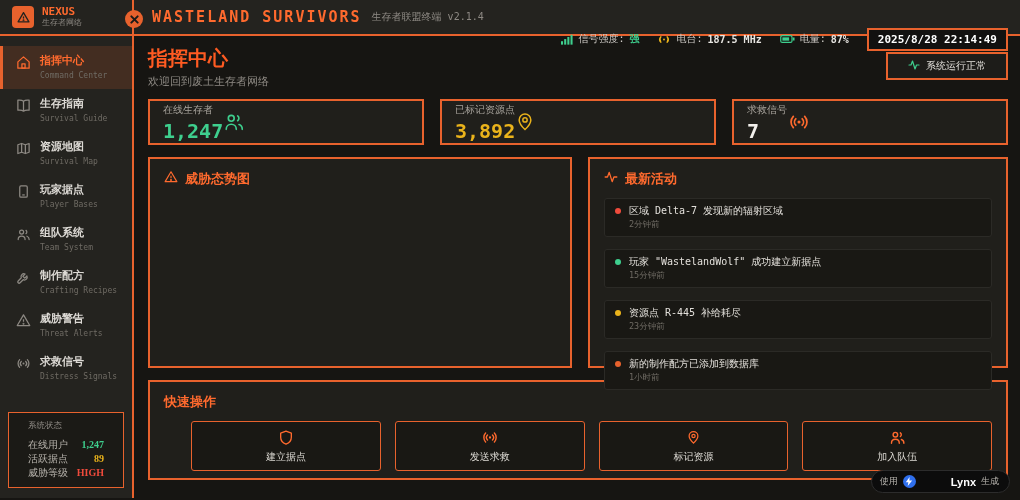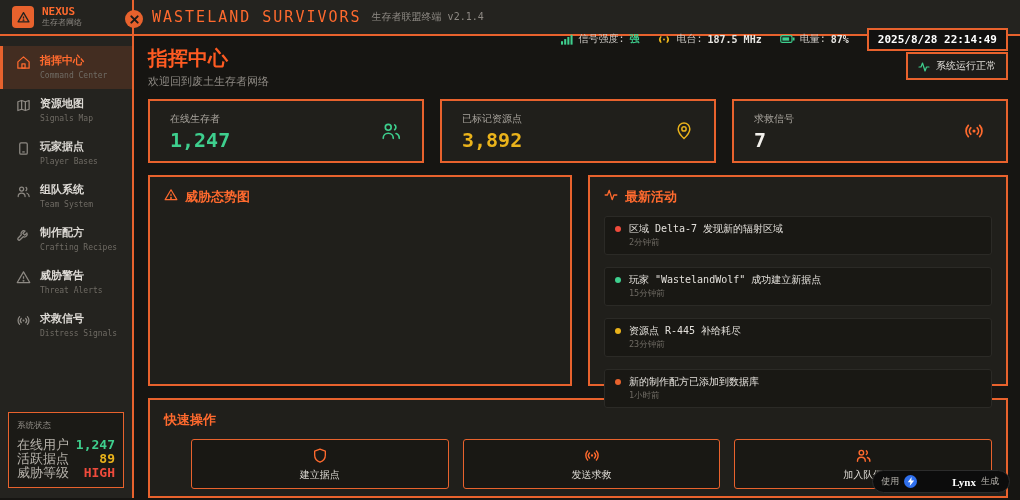--- a/index.html
+++ b/index.html
@@ -16,63 +16,63 @@
   }
   svg{display:block;}
 
   
   .topbar{display:flex;height:36px;background:var(--bg-bar);border-bottom:2px solid var(--accent);}
   .topbar-left{width:134px;flex:0 0 134px;display:flex;align-items:center;gap:8px;padding:0 0 0 12px;border-right:2px solid var(--accent);}
   .logo-sq{width:22px;height:22px;background:var(--accent);border-radius:4px;display:flex;align-items:center;justify-content:center;color:#23221f;}
   .logo-name{color:var(--accent-text);font-weight:bold;font-size:11px;line-height:12px;}
   .logo-sub{color:var(--muted);font-size:8px;line-height:10px;}
   .topbar-main{flex:1;display:flex;align-items:center;padding:0 12px 0 18px;gap:10px;}
-  .app-title{color:var(--accent-text);font-weight:normal;font-size:15px;letter-spacing:2px;white-space:nowrap;}
+  .app-title{color:var(--accent-text);font-weight:bold;font-size:15px;letter-spacing:2px;white-space:nowrap;}
   .app-sub{color:var(--muted);font-size:10px;white-space:nowrap;}
   .topbar-status{margin-left:auto;display:flex;align-items:center;gap:18px;margin-top:44px;}
   .status-item{display:flex;align-items:center;gap:5px;color:#cfccc7;font-size:10px;white-space:nowrap;}
   .status-item b{font-weight:bold;color:#e8e6e2;}
   .v-green{color:var(--green)!important;font-weight:bold;}
   .clock-box{border:2px solid var(--accent);background:#121110;color:#fff;font-weight:bold;font-size:11px;padding:3px 9px;white-space:nowrap;}
   .toggle-circle{position:absolute;left:125px;top:10px;width:18px;height:18px;border-radius:50%;
     background:var(--accent);color:#1c1b18;display:flex;align-items:center;justify-content:center;z-index:5;cursor:pointer;}
 
   
   .layout{display:flex;height:462px;}
   .sidebar{width:134px;flex:0 0 134px;background:var(--bg-bar);border-right:2px solid var(--accent);
     position:relative;padding-top:10px;}
   .nav-item{display:flex;align-items:flex-start;gap:9px;padding:8px 6px 8px 13px;border-left:3px solid transparent;cursor:pointer;}
   .nav-item .ni-icon{color:var(--muted);margin-top:1px;flex:0 0 auto;}
   .nav-title{font-size:11px;font-weight:bold;color:#dcd9d4;line-height:14px;white-space:nowrap;}
   .nav-sub{font-size:8px;color:var(--muted2);line-height:11px;white-space:nowrap;}
   .nav-item.active{background:rgba(232,98,45,.16);border-left-color:var(--accent);}
   .nav-item.active .ni-icon,.nav-item.active .nav-title{color:var(--accent-text);}
   .sys-box{position:absolute;left:8px;right:8px;bottom:10px;border:1px solid var(--accent);
-    background:#1b1a16;padding:7px 8px;}
+    background:#1b1a16;padding:7px 19px;}
   .sys-box-title{color:var(--muted);font-size:8.5px;margin-bottom:6px;}
-  .sys-row{display:flex;justify-content:space-between;font-size:13px;line-height:14px;color:#b7b3ac;}
+  .sys-row{display:flex;justify-content:space-between;font-size:10px;line-height:14px;color:#b7b3ac;font-family:Liberation Serif, serif;}
   .sys-row .val{font-weight:bold;}
   [data-color="green"]{color:var(--green);}
   [data-color="yellow"]{color:var(--yellow);}
   [data-color="red"]{color:var(--red);}
   [data-color="white"]{color:#f2f0ec;}
   [data-color="orange"]{color:var(--accent-text);}
 
   
   .main{flex:1;padding:10px 12px 0 14px;position:relative;}
   .main-header{display:flex;align-items:flex-start;margin-bottom:10px;}
   .page-title{color:#ff5b22;font-size:20px;font-weight:bold;line-height:24px;}
   .page-sub{color:var(--muted);font-size:11px;margin-top:4px;}
-  .sys-ok-btn{margin-left:auto;margin-top:6px;display:flex;align-items:flex-end;gap:6px;border:2px solid var(--accent);
-    background:#1d1c19;color:#e4e1dc;font-size:10px;padding:5px 10px;cursor:pointer;white-space:nowrap;}
+  .sys-ok-btn{margin-left:auto;margin-top:6px;display:flex;align-items:flex-start;gap:6px;border:2px solid var(--accent);
+    background:#1d1c19;color:#e4e1dc;font-size:10px;padding:5px 20px;cursor:pointer;white-space:nowrap;}
   .sys-ok-btn .pulse{color:var(--green);}
 
   .stats-row{display:flex;gap:16px;margin-bottom:12px;}
-  .stat-card{flex:1;border:2px solid var(--accent);background:var(--bg-panel);padding:9px 20px;
-    display:flex;align-items:center;justify-content:space-between;height:64px;cursor:pointer;}
+  .stat-card{flex:1;border:2px solid var(--accent);background:var(--bg-panel);padding:9px 13px;
+    display:flex;align-items:center;justify-content:flex-start;height:46px;cursor:pointer;}
   .stat-label{color:#a7a39c;font-size:10px;margin-bottom:3px;white-space:nowrap;}
   .stat-value{font-size:20px;font-weight:bold;line-height:22px;}
   .c-green{color:var(--green);} .c-yellow{color:var(--yellow);} .c-red{color:var(--red);} .c-orange{color:var(--accent-text);}
 
   .mid-row{display:flex;gap:16px;margin-bottom:12px;}
   .panel{border:2px solid var(--accent);background:var(--bg-panel);padding:11px 14px;}
   .panel-title{display:flex;align-items:flex-start;gap:7px;color:var(--accent-text);font-weight:bold;font-size:13px;margin-bottom:10px;white-space:nowrap;}
   .threat-panel{flex:1.01;height:211px;}
   .map-area{position:relative;height:118px;border:1px solid var(--accent);background:var(--bg-inner);overflow:hidden;}
   .map-gridline{position:absolute;left:0;right:0;top:37%;height:1px;background:rgba(232,98,45,.45);}
@@ -96,21 +96,21 @@
   .qa-row{display:flex;gap:14px;padding-left:27px;}
   .qa-btn{flex:1;height:50px;border:1px solid var(--accent);border-radius:3px;background:var(--bg-inner);
     display:flex;flex-direction:column;align-items:center;justify-content:center;gap:4px;cursor:pointer;}
   .qa-btn .qa-icon{color:var(--accent-text);}
   .qa-label{font-size:10px;color:#dedbd5;}
 
   .lynx-badge{position:absolute;right:10px;bottom:7px;height:23px;background:#0c0c0c;border:1px solid #2c2c2c;
     border-radius:12px;display:flex;align-items:center;gap:5px;padding:0 10px 0 8px;z-index:9;}
   .lynx-pre,.lynx-suf{color:#b9b6b0;font-size:9px;}
   .lynx-circ{width:13px;height:13px;border-radius:50%;background:#2f6fed;color:#fff;display:flex;align-items:center;justify-content:center;font-size:8px;}
-  .lynx-name{color:#fff;font-weight:bold;font-size:11px;font-family:Liberation Serif, serif;padding-left:30px;}
+  .lynx-name{color:#fff;font-weight:bold;font-size:11px;font-family:Liberation Sans, sans-serif;padding-left:30px;}
 </style>
 </head>
 <body>
 
 <div class="topbar">
   <div class="topbar-left">
     <div class="logo-sq">
       <svg width="13" height="13" viewBox="0 0 24 24" fill="none" stroke="currentColor" stroke-width="2.4" stroke-linejoin="round">
           <path d="M12 3 L22 20 H2 Z"></path>
           <line x1="12" y1="10" x2="12" y2="14"></line>
@@ -176,31 +176,40 @@
       <span class="ni-icon">
           <svg width="15" height="15" viewBox="0 0 24 24" fill="none" stroke="currentColor" stroke-width="2" stroke-linejoin="round">
             <path d="M3 11 L12 3 L21 11 V21 H3 Z"></path>
             <rect x="9.5" y="14" width="5" height="7"></rect>
           </svg>
         </span>
       <span><span class="nav-title">指挥中心</span><br>
       <span class="nav-sub">Command Center</span></span>
     </div>
 
+    <div class="nav-item">
+      <span class="ni-icon">
+          <svg width="15" height="15" viewBox="0 0 24 24" fill="none" stroke="currentColor" stroke-width="2" stroke-linejoin="round">
+            <path d="M12 5 C10 3.5 6.5 3 3 3.5 V19.5 C6.5 19 10 19.5 12 21 C14 19.5 17.5 19 21 19.5 V3.5 C17.5 3 14 3.5 12 5 V21"></path>
+          </svg>
+        </span>
+      <span><span class="nav-title">生存指南</span><br>
+      <span class="nav-sub">Survival Guide</span></span>
+    </div>
 
     <div class="nav-item">
       <span class="ni-icon">
           <svg width="15" height="15" viewBox="0 0 24 24" fill="none" stroke="currentColor" stroke-width="2" stroke-linejoin="round">
             <path d="M9 4 L3 6 V20 L9 18 L15 20 L21 18 V4 L15 6 Z"></path>
             <line x1="9" y1="4" x2="9" y2="18"></line>
             <line x1="15" y1="6" x2="15" y2="20"></line>
           </svg>
         </span>
       <span><span class="nav-title">资源地图</span><br>
-      <span class="nav-sub">Signals Map</span></span>
+      <span class="nav-sub">Survival Map</span></span>
     </div>
 
     <div class="nav-item">
       <span class="ni-icon">
           <svg width="15" height="15" viewBox="0 0 24 24" fill="none" stroke="currentColor" stroke-width="2" stroke-linejoin="round">
             <rect x="6" y="3" width="12" height="18" rx="2"></rect>
             <line x1="10" y1="17.5" x2="14" y2="17.5"></line>
           </svg>
         </span>
       <span><span class="nav-title">玩家据点</span><br>
@@ -402,20 +411,29 @@
                 <path d="M8.5 8.5 a5 5 0 0 0 0 7"></path>
                 <path d="M15.5 8.5 a5 5 0 0 1 0 7"></path>
                 <path d="M5.8 5.8 a9 9 0 0 0 0 12.4"></path>
                 <path d="M18.2 5.8 a9 9 0 0 1 0 12.4"></path>
               </svg>
             </span>
           <span class="qa-label">发送求救</span>
         </button>
         <button class="qa-btn">
           <span class="qa-icon">
+              <svg width="15" height="17" viewBox="0 0 24 24" fill="none" stroke="currentColor" stroke-width="2">
+                <path d="M12 21 C12 21 19 14.5 19 9.5 A7 7 0 0 0 5 9.5 C5 14.5 12 21 12 21 Z"></path>
+                <circle cx="12" cy="9.5" r="2.6"></circle>
+              </svg>
+            </span>
+          <span class="qa-label">标记资源</span>
+        </button>
+        <button class="qa-btn">
+          <span class="qa-icon">
               <svg width="17" height="17" viewBox="0 0 24 24" fill="none" stroke="currentColor" stroke-width="2" stroke-linecap="round">
                 <circle cx="9" cy="8" r="3.2"></circle>
                 <path d="M3.5 20 C3.5 16.5 6 14.5 9 14.5 C12 14.5 14.5 16.5 14.5 20"></path>
                 <path d="M16 5.4 A3.2 3.2 0 0 1 16 10.6"></path>
                 <path d="M17.5 14.8 C19.7 15.5 21 17.4 21 20"></path>
               </svg>
             </span>
           <span class="qa-label">加入队伍</span>
         </button>
       </div>

